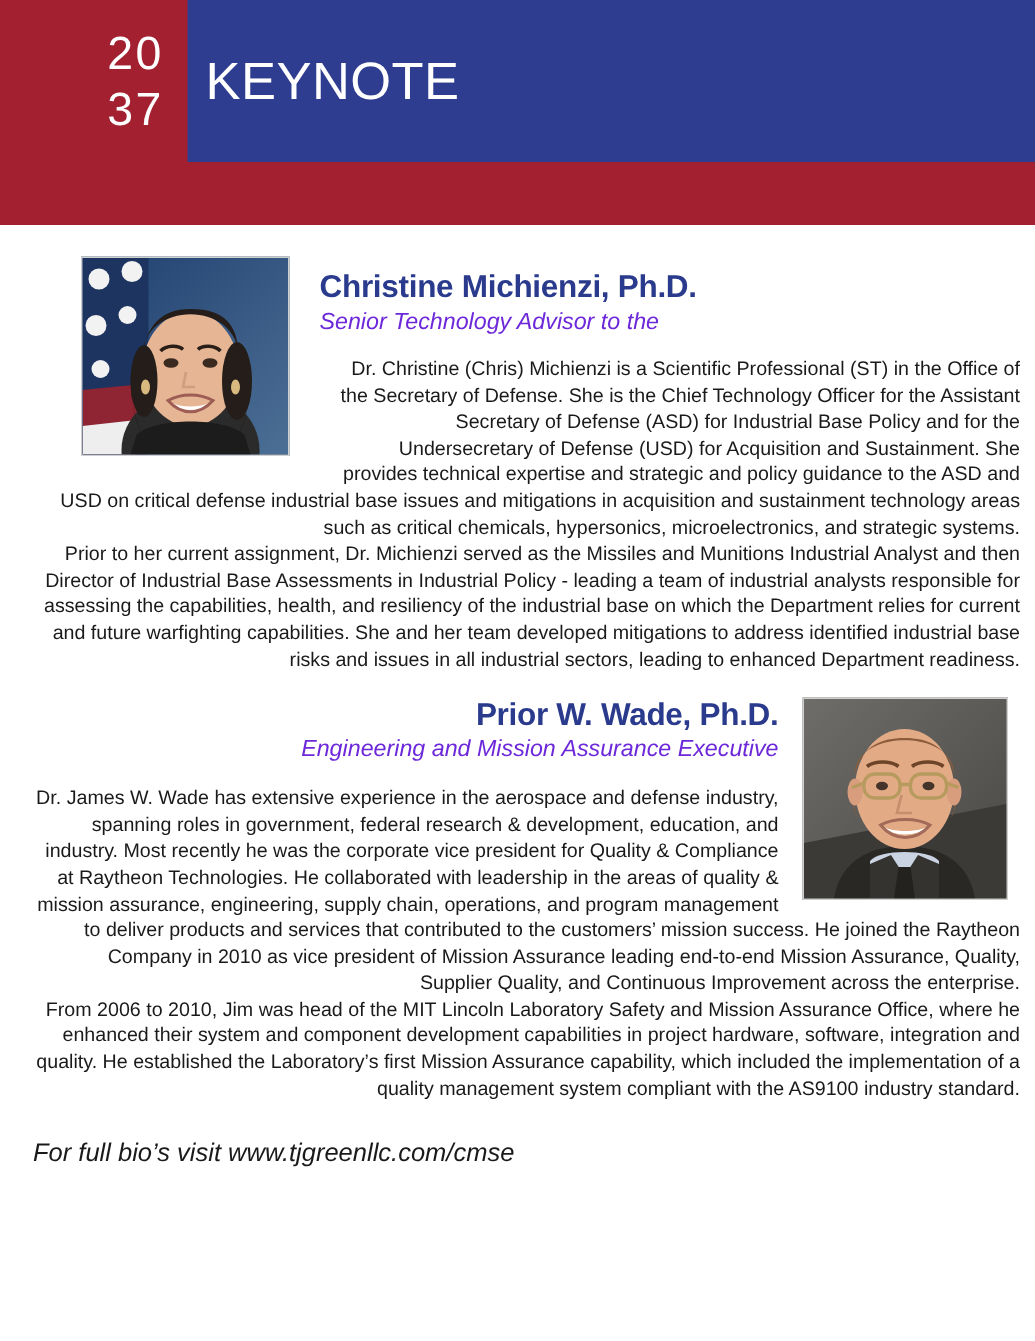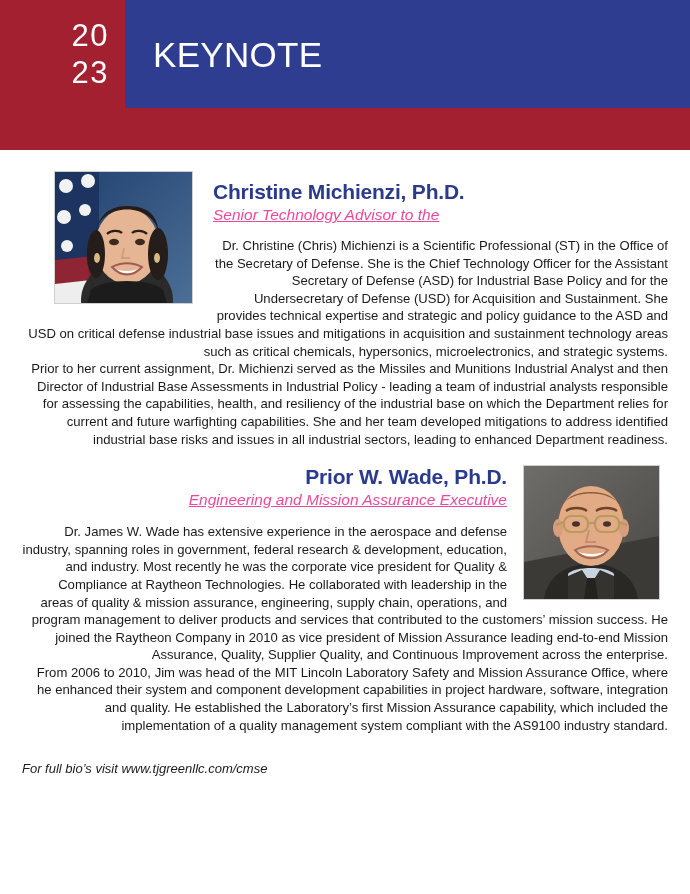--- a/index.html
+++ b/index.html
@@ -49,37 +49,37 @@
     color: #ffffff;
     font-size: 31px;
     font-weight: 400;
     line-height: 37px;
     letter-spacing: 1.5px;
     position: relative;
     z-index: 2;
   }
   .year-line { display: block; }
   .title-block {
-    padding-left: 28px;
+    padding-left: 12px;
     color: #ffffff;
     position: relative;
     z-index: 2;
   }
   .title-line {
     display: block;
     font-size: 35px;
     line-height: 37px;
     font-weight: 400;
     letter-spacing: 0.3px;
     text-transform: uppercase;
   }
 
   
   .content {
-    padding: 0 22px 0 22px;
+    padding: 0 10px 0 22px;
     box-sizing: border-box;
     width: 690px;
   }
 
   
   .speaker-one {
     position: relative;
     padding-top: 21px;
   }
   .photo-christine {
@@ -112,22 +112,21 @@
     font-size: 21px;
     line-height: 25px;
     margin: 0 0 1px 0;
     letter-spacing: -0.2px;
   }
   .speaker-title {
     font-style: italic;
     font-size: 15.5px;
     line-height: 20px;
     margin: 0;
-    color: #ec4899;
-    text-decoration: underline;
+    color: #6d28d9;
   }
   .head-left { text-align: left; }
   .head-right { text-align: right; }
 
   .bio {
     font-size: 13.1px;
     line-height: 17.6px;
     margin: 0;
     text-align: right;
     color: #1a1a1a;
@@ -136,36 +135,36 @@
   .spk1-head { margin-left: 191px; padding-top: 8px; }
   .spk1-body { margin-top: 12px; }
 
   .speaker-two { clear: both; padding-top: 14px; }
   .spk2-head { margin-right: 150px; padding-top: 2px; }
   .spk2-body { margin-top: 13px; }
 
   .footer-note {
     clear: both;
     font-style: italic;
-    font-size: 13px;
+    font-size: 17px;
     line-height: 17px;
     margin: 26px 0 0 0;
     color: #1a1a1a;
   }
   .clear { clear: both; height: 0; }
 </style>
 </head>
 <body>
 
 <div class="header">
   <div class="header-blue"></div>
   <div class="header-inner">
     <div class="year-block">
       <span class="year-line">20</span>
-      <span class="year-line">23</span>
+      <span class="year-line">37</span>
     </div>
     <div class="title-block">
       <span class="title-line">KEYNOTE</span>
     </div>
   </div>
 </div>
 
 <div class="content">
 
   <div class="speaker-one">

